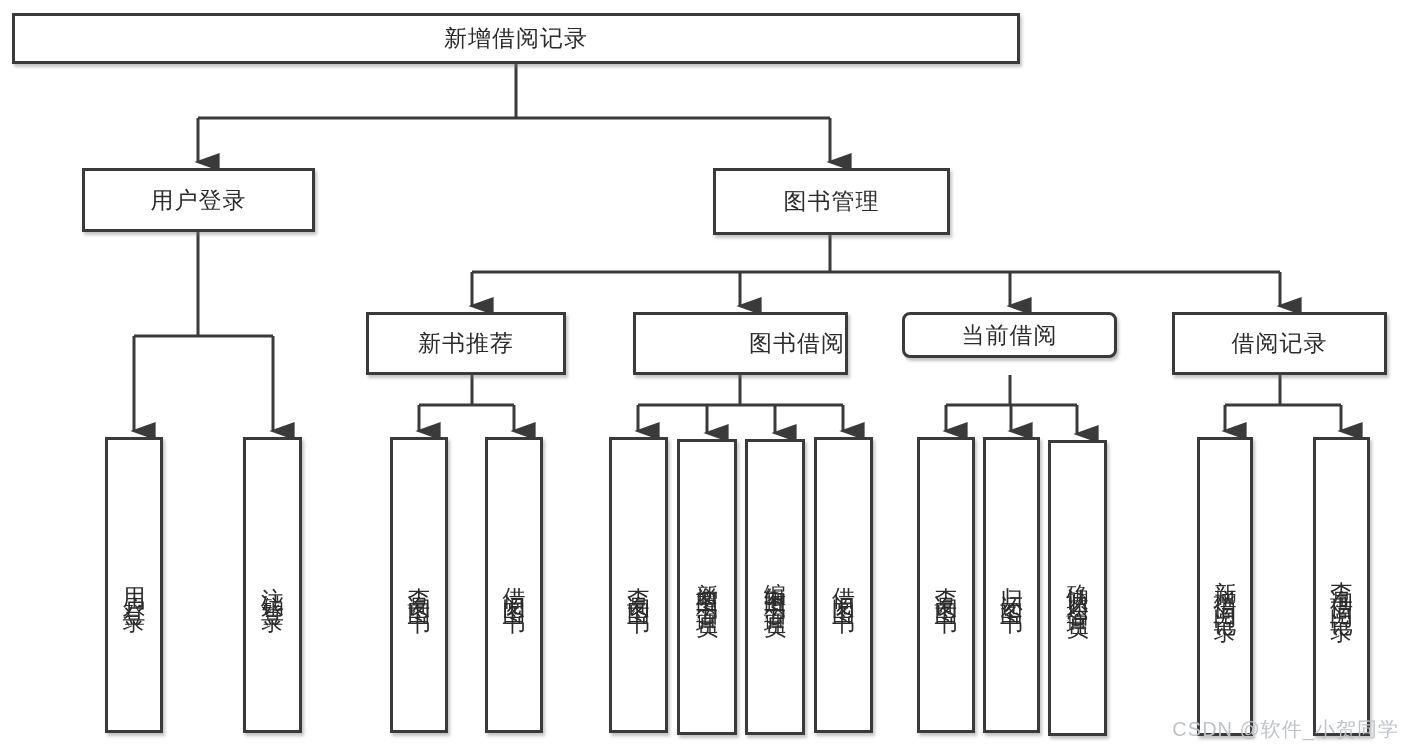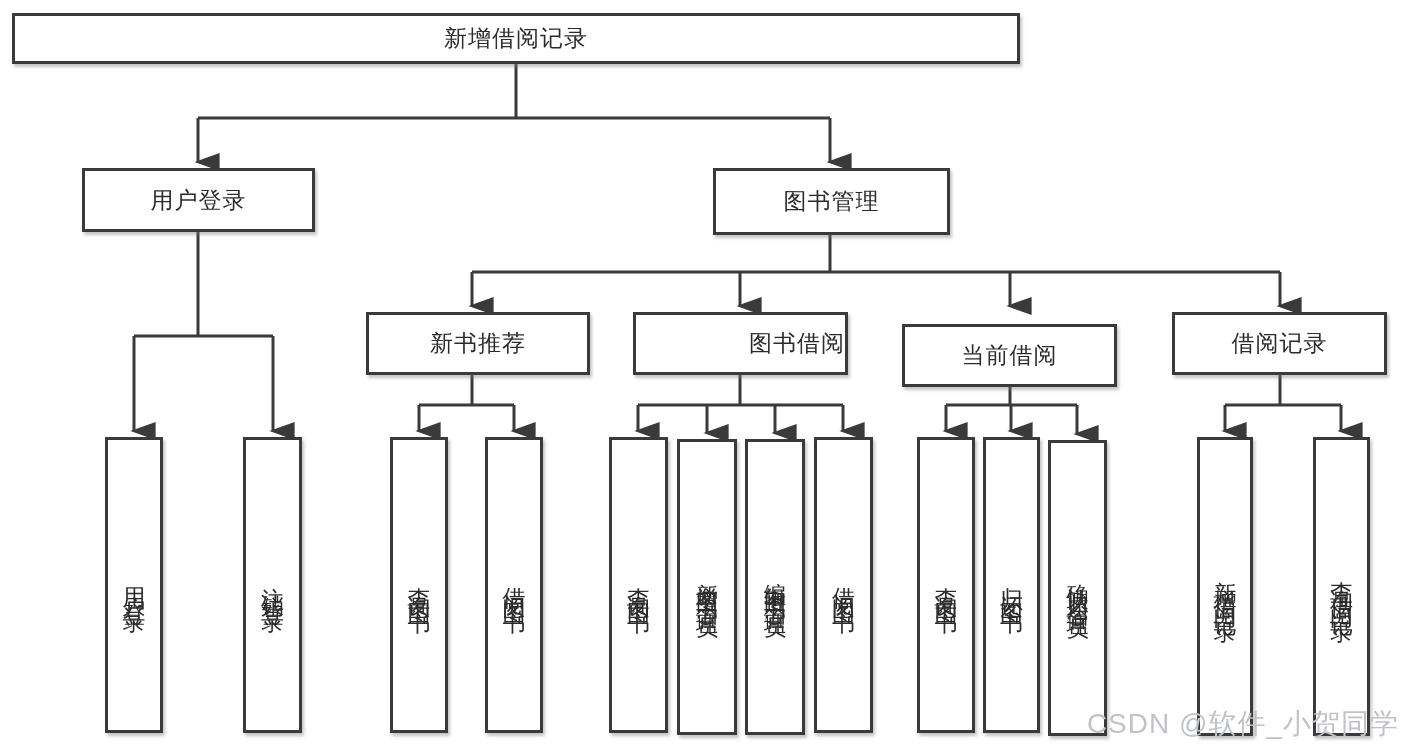--- a/index.html
+++ b/index.html
@@ -22,21 +22,21 @@
     box-shadow:2px 3px 3px rgba(125,125,125,0.45);
   }
   .hbox span{font-size:23px;letter-spacing:1px;white-space:nowrap;}
   .vbox span{
     writing-mode:vertical-rl;text-orientation:mixed;
     font-size:23px;letter-spacing:8px;line-height:1;white-space:nowrap;
   }
   .vbox.long span{letter-spacing:5px;font-size:22px;}
   #watermark{
     position:absolute;right:6px;bottom:4px;z-index:3;
-    font-size:28px;color:var(--wm);letter-spacing:1px;white-space:nowrap;
+    font-size:20px;color:var(--wm);letter-spacing:1px;white-space:nowrap;
   }
 </style>
 </head>
 <body>
 
 <div id="canvas">
 
   <svg id="wires" viewBox="0 0 1405 747" xmlns="http://www.w3.org/2000/svg" aria-hidden="true">
     <defs>
       <marker id="arrow" viewBox="0 0 10 14" refX="5" refY="12" markerWidth="6" markerHeight="8.4" orient="auto-start-reverse" markerUnits="strokeWidth">
@@ -82,27 +82,27 @@
     <span>新增借阅记录</span>
   </div>
 
   <div class="node hbox" style="left:82px;top:168px;width:233px;height:64px;">
     <span>用户登录</span>
   </div>
   <div class="node hbox" style="left:713px;top:168px;width:237px;height:67px;justify-content:center;">
     <span>图书管理</span>
   </div>
 
-  <div class="node hbox" style="left:366px;top:312px;width:224px;height:63px;">
+  <div class="node hbox" style="left:366px;top:312px;width:200px;height:63px;">
     <span>新书推荐</span>
   </div>
   <div class="node hbox" style="left:633px;top:312px;width:215px;height:63px;justify-content:flex-end;">
     <span>图书借阅</span>
   </div>
-  <div class="node hbox" style="left:902px;top:324px;width:215px;height:63px;">
+  <div class="node hbox" style="left:902px;top:312px;width:215px;height:46px;border-radius:8px;">
     <span>当前借阅</span>
   </div>
   <div class="node hbox" style="left:1172px;top:312px;width:215px;height:63px;">
     <span>借阅记录</span>
   </div>
 
   <div class="node vbox" style="left:105px;top:437px;width:58px;height:296px;">
     <span>用户登录</span>
   </div>
   <div class="node vbox" style="left:243px;top:437px;width:59px;height:296px;">

